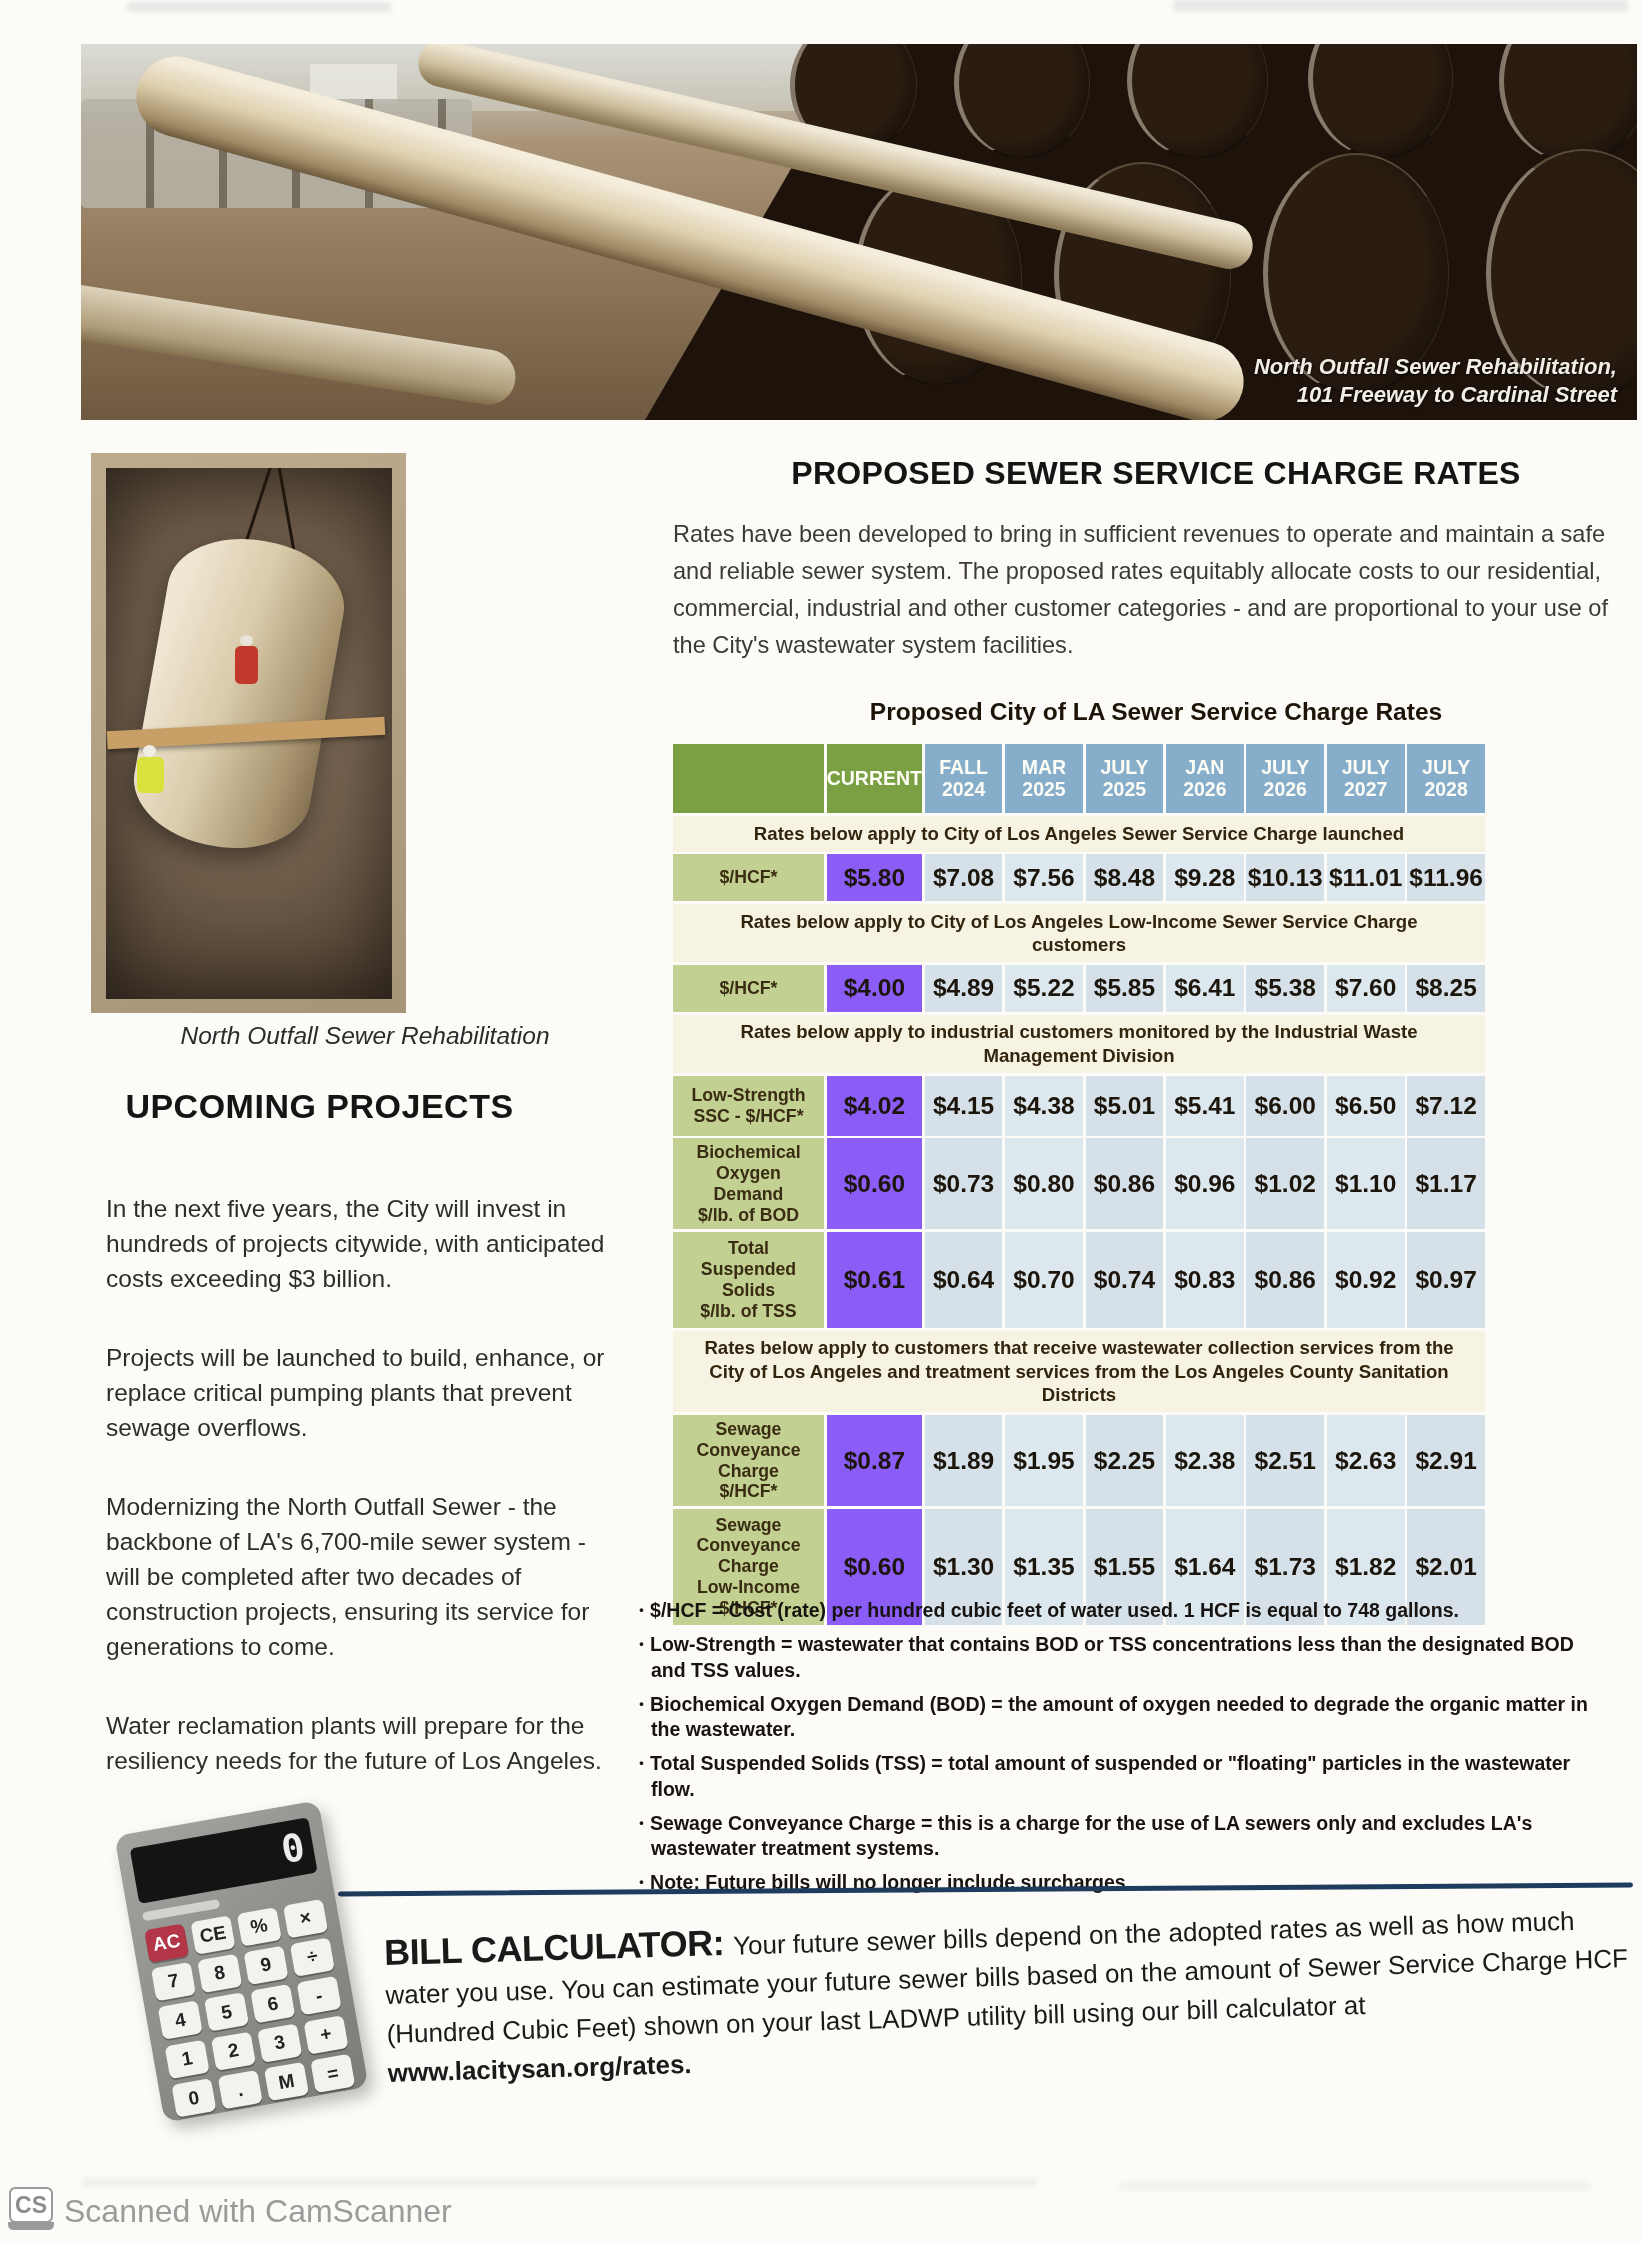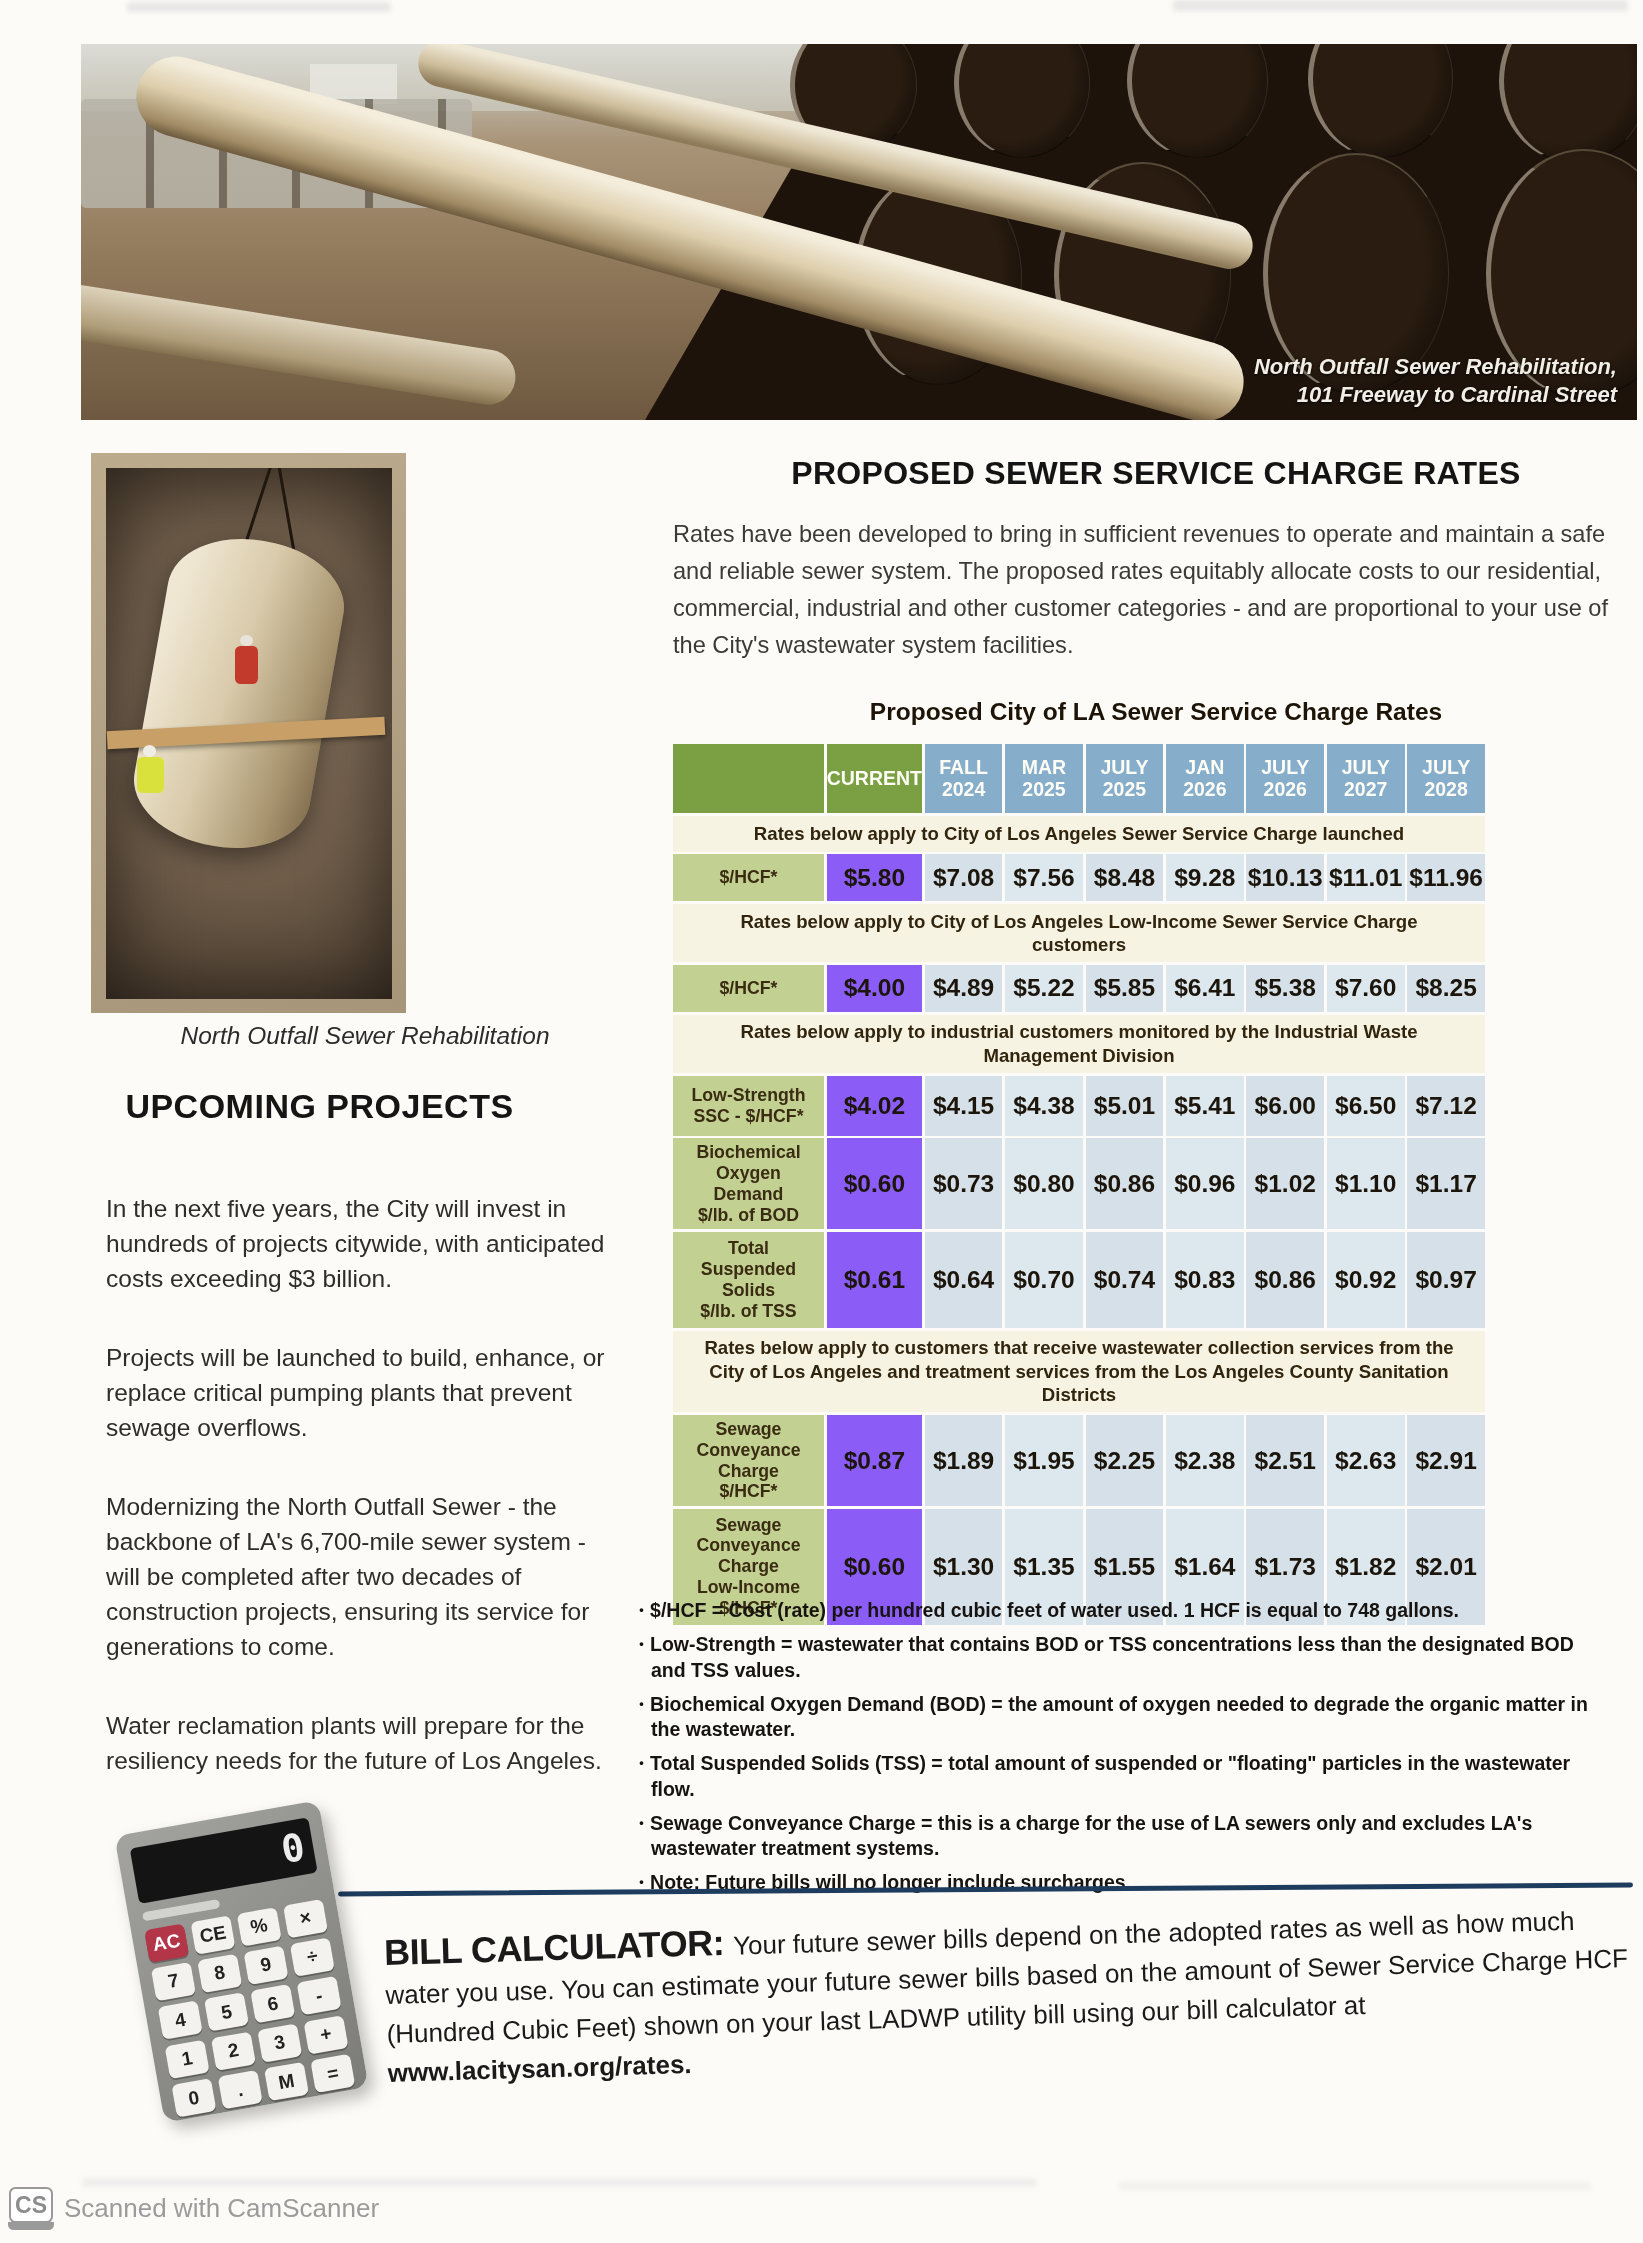--- a/index.html
+++ b/index.html
@@ -113,21 +113,21 @@
   .key { height:33px; background:#f3f2ee; border-radius:6.4px; display:flex; align-items:center; justify-content:center;
     font-weight:700; font-size:19px; color:#222; box-shadow:0 1.8px 0 rgba(0,0,0,.3); }
   .key.red { background:#b23548; color:#fff; }
 
   
   .footer-badge { position:absolute; left:9px; top:2187px; width:44px; height:36px; border:2.7px solid #9a9a9a;
     border-radius:6.4px; background:#fff; display:flex; align-items:center; justify-content:center;
     font-weight:700; font-size:23px; color:#8c8c8c; }
   .footer-badge::after { content:""; position:absolute; left:-2.7px; right:-2.7px; bottom:-9px; height:8.2px;
     background:#9a9a9a; border-radius:0 0 5.5px 5.5px; }
-  .footer-text { position:absolute; left:64px; top:2193px; font-size:26px; color:#9b9b9b; }
+  .footer-text { position:absolute; left:64px; top:2193px; font-size:32px; color:#9b9b9b; }
 </style>
 </head>
 <body>
 
 <div class="page">
 
   <div class="smudge" style="left:127px; top:1.8px; width:264px; height:10px;"></div>
   <div class="smudge" style="left:1173px; top:0; width:455px; height:11px;"></div>
   <div class="smudge" style="left:82px; top:2178px; width:955px; height:9px; opacity:.18;"></div>
   <div class="smudge" style="left:1118px; top:2182px; width:473px; height:8.2px; opacity:.15;"></div>

